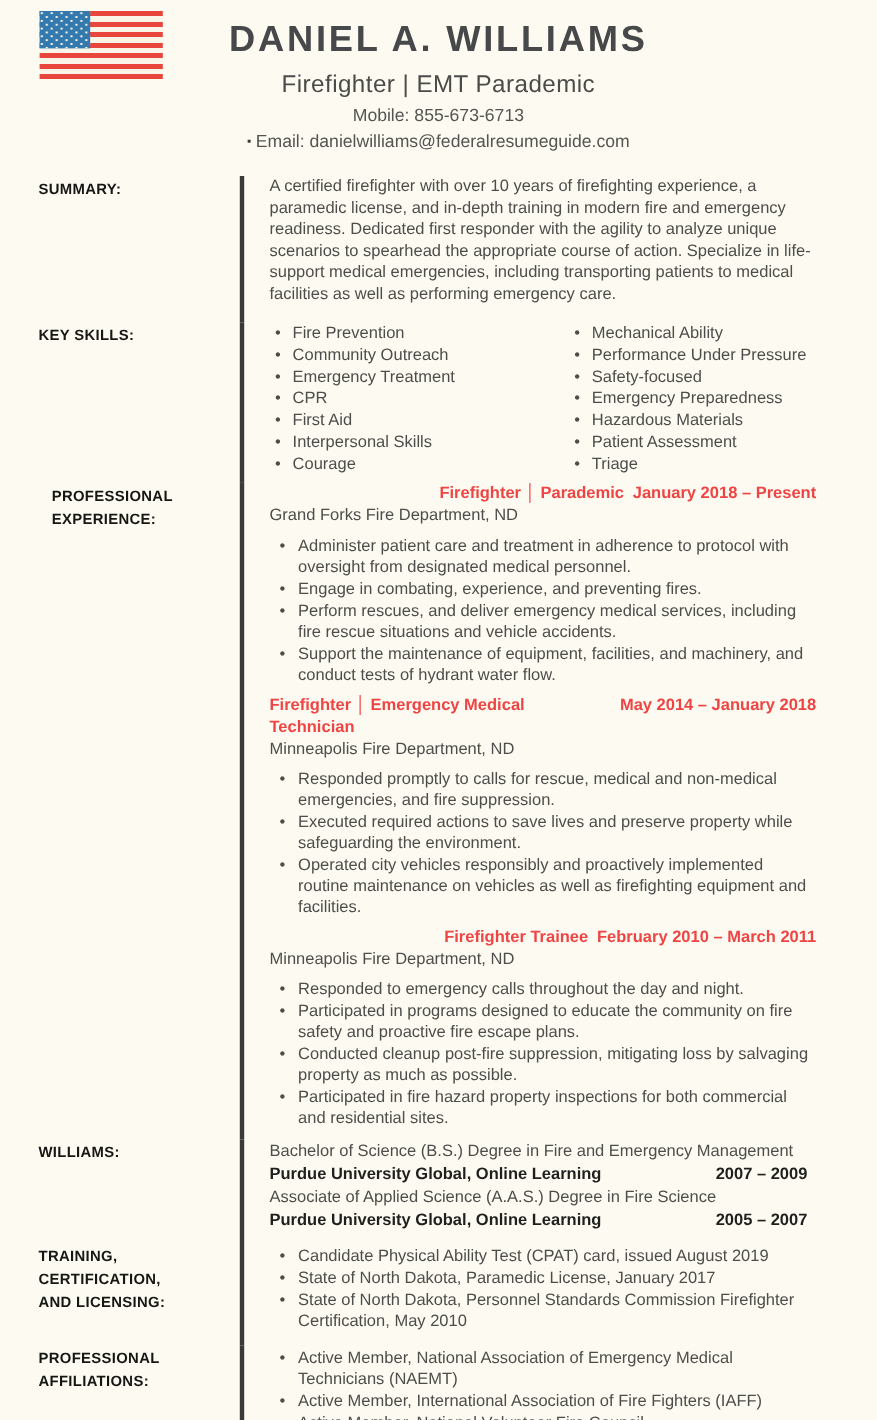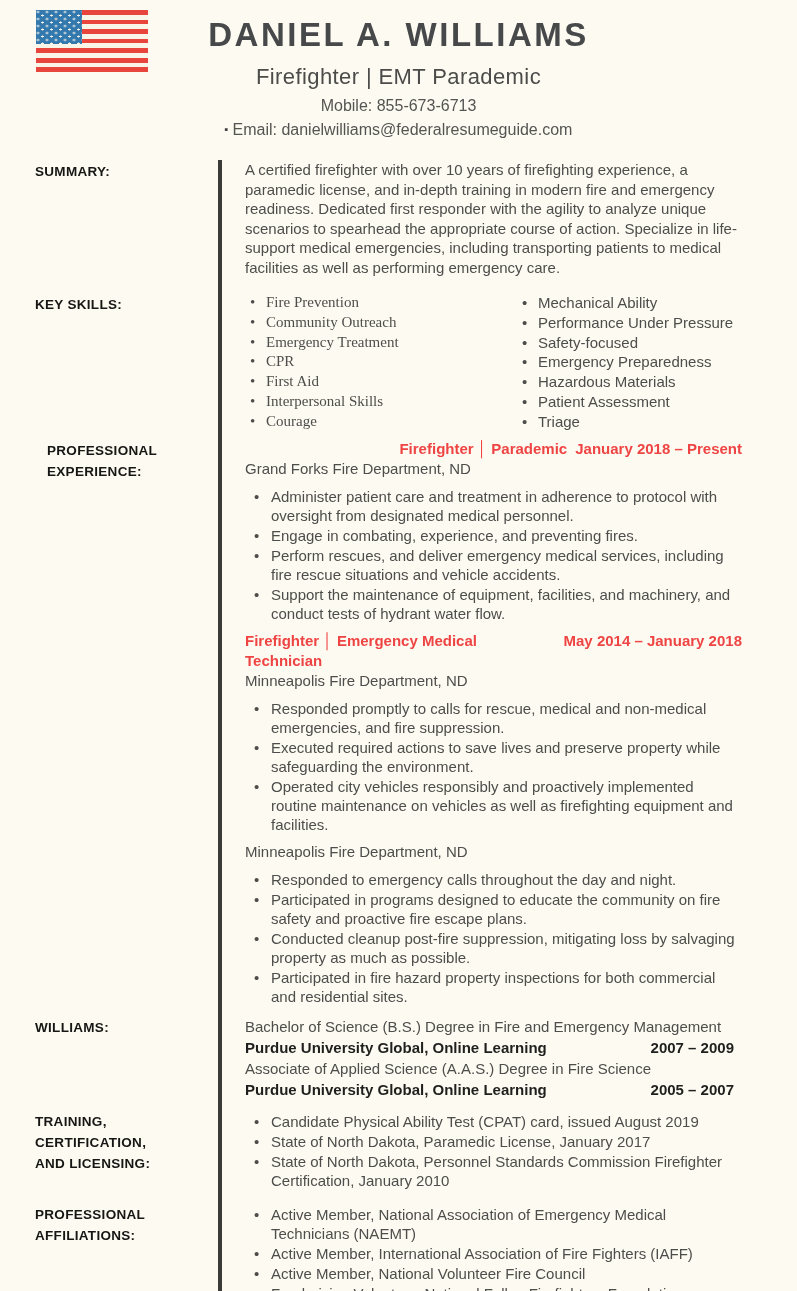--- a/index.html
+++ b/index.html
@@ -52,21 +52,21 @@
     border-left:4px solid #3a3a38;
     padding:0 55px 0 23px;
     font-size:15px; line-height:19.5px;
   }
 
   .summary-text { margin:0; padding-bottom:16px; }
 
   
   .skills { display:flex; padding-bottom:7px; }
   .skills ul { list-style:none; margin:0; padding:0 0 0 5px; }
-  .skills ul.left { width:267px; flex:0 0 267px;font-family:Liberation Serif, serif; }
+  .skills ul.left { width:267px; flex:0 0 267px; }
   .skills li { position:relative; padding-left:16px; line-height:19.8px; }
   .skills li::before { content:"•"; position:absolute; left:0; }
 
   
   .job-head {
     display:flex; justify-content:flex-end;
     font-weight:bold; color:#ef4444; font-size:15px; line-height:20px;
   }
   .job-dates { white-space:nowrap; padding-left:8px; }
   .company { line-height:20px; margin-bottom:6px; }
@@ -164,20 +164,24 @@
           </div>
           <div class="company">Minneapolis Fire Department, ND</div>
           <ul class="bullets">
             <li>Responded promptly to calls for rescue, medical and non-medical emergencies, and fire suppression.</li>
             <li>Executed required actions to save lives and preserve property while safeguarding the environment.</li>
             <li>Operated city vehicles responsibly and proactively implemented routine maintenance on vehicles as well as firefighting equipment and facilities.</li>
           </ul>
         </div>
 
         <div class="job">
+          <div class="job-head">
+            <span class="job-title">Firefighter Trainee</span>
+            <span class="job-dates">February 2010 – March 2011</span>
+          </div>
           <div class="company">Minneapolis Fire Department, ND</div>
           <ul class="bullets">
             <li>Responded to emergency calls throughout the day and night.</li>
             <li>Participated in programs designed to educate the community on fire safety and proactive fire escape plans.</li>
             <li>Conducted cleanup post-fire suppression, mitigating loss by salvaging property as much as possible.</li>
             <li>Participated in fire hazard property inspections for both commercial and residential sites.</li>
           </ul>
         </div>
 
       </div>
@@ -202,21 +206,21 @@
         </div>
       </div>
     </section>
 
     <section class="section">
       <div class="sec-label">TRAINING, CERTIFICATION, AND LICENSING:</div>
       <div class="sec-content train-wrap">
         <ul class="bullets">
           <li>Candidate Physical Ability Test (CPAT) card, issued August 2019</li>
           <li>State of North Dakota, Paramedic License, January 2017</li>
-          <li>State of North Dakota, Personnel Standards Commission Firefighter Certification, January 2010</li>
+          <li>State of North Dakota, Personnel Standards Commission Firefighter Certification, May 2010</li>
         </ul>
       </div>
     </section>
 
     <section class="section">
       <div class="sec-label">PROFESSIONAL AFFILIATIONS:</div>
       <div class="sec-content affil-wrap">
         <ul class="bullets">
           <li>Active Member, National Association of Emergency Medical Technicians (NAEMT)</li>
           <li>Active Member, International Association of Fire Fighters (IAFF)</li>

